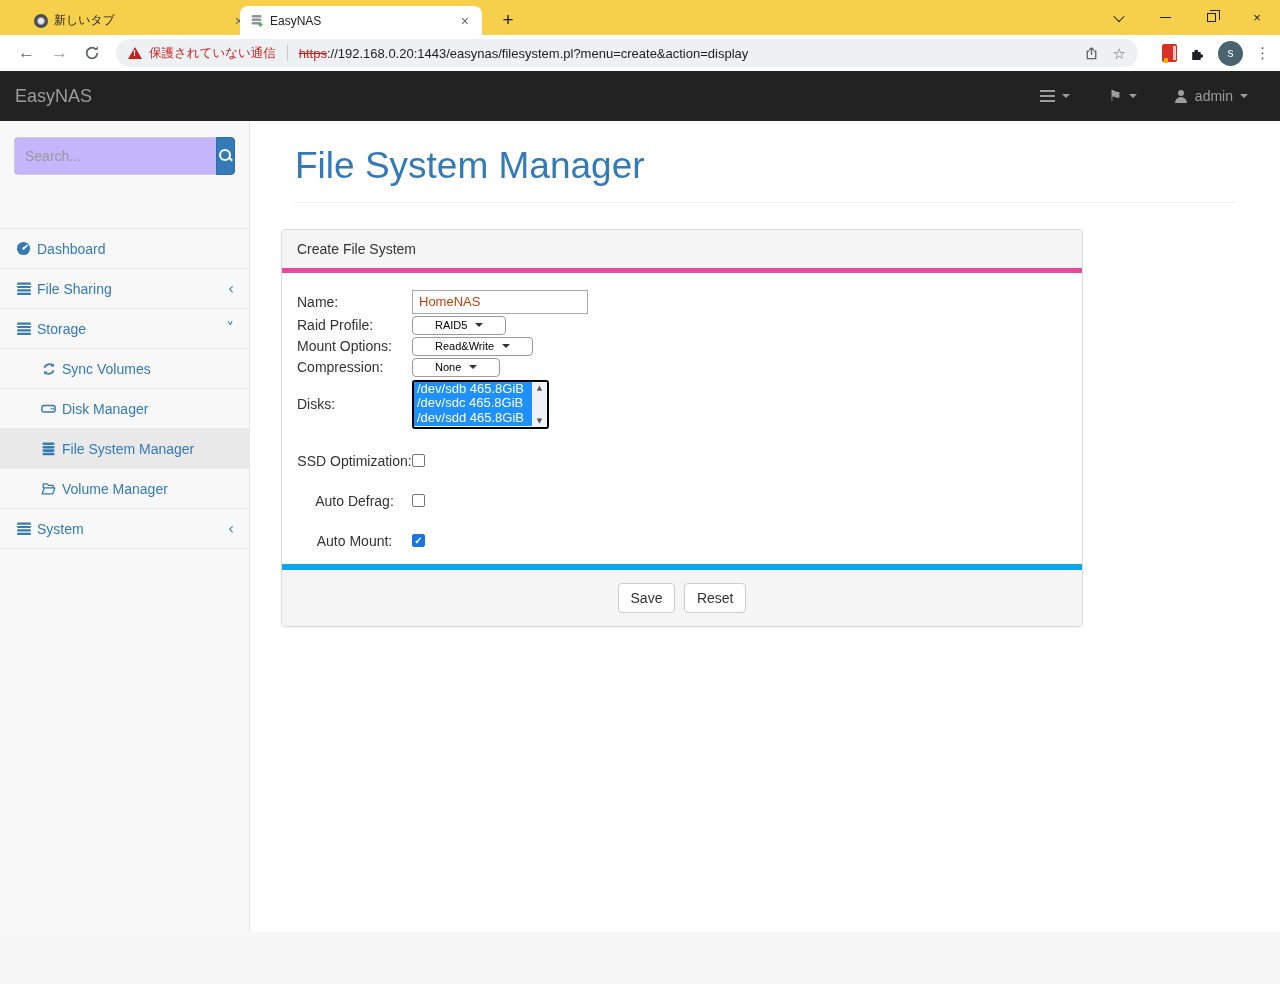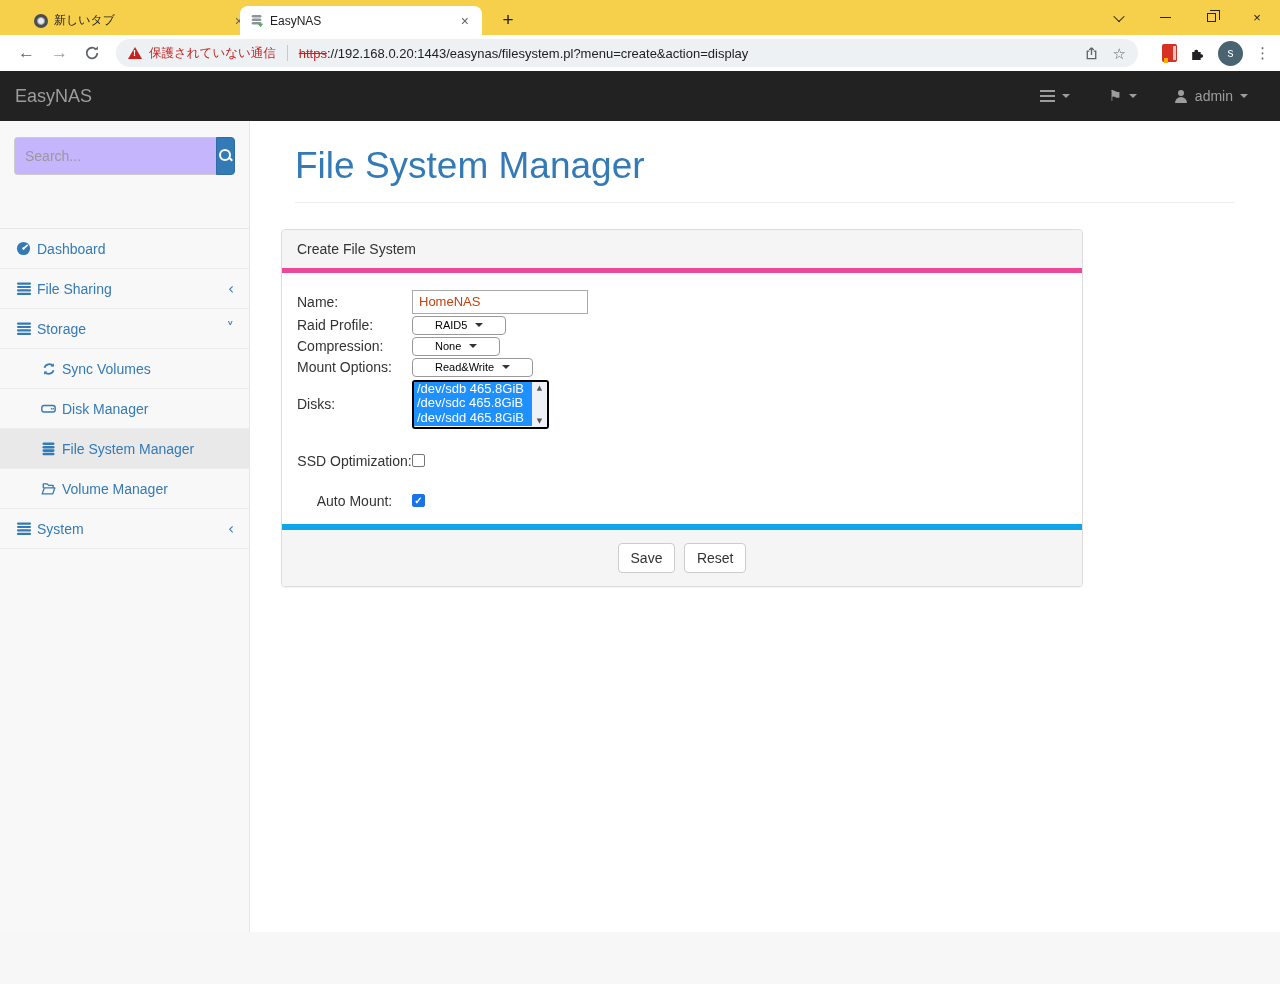--- a/index.html
+++ b/index.html
@@ -346,50 +346,54 @@
           <input class="text-input" value="HomeNAS" style="">
         </div>
         <div class="form-row">
           <span class="form-label">Raid Profile:</span>
           <span class="fake-select">
             <span>RAID5</span>
             <span class="sel-caret"></span>
           </span>
         </div>
         <div class="form-row">
+          <span class="form-label">Mount Options:</span>
+          <span class="fake-select">
+            <span>Read&amp;Write</span>
+            <span class="sel-caret"></span>
+          </span>
+        </div>
+        <div class="form-row">
           <span class="form-label">Compression:</span>
           <span class="fake-select">
             <span>None</span>
-            <span class="sel-caret"></span>
-          </span>
-        </div>
-        <div class="form-row">
-          <span class="form-label">Mount Options:</span>
-          <span class="fake-select">
-            <span>Read&amp;Write</span>
             <span class="sel-caret"></span>
           </span>
         </div>
         <div class="form-row disks-row">
           <span class="form-label">Disks:</span>
           <div class="multiselect">
             <div class="ms-option">/dev/sdb 465.8GiB</div>
             <div class="ms-option">/dev/sdc 465.8GiB</div>
             <div class="ms-option">/dev/sdd 465.8GiB</div>
             <div class="ms-scroll">
               <span>▲</span>
               <span>▼</span>
             </div>
           </div>
         </div>
         <div class="form-row chk-row">
           <span class="form-label">SSD Optimization:</span>
           <span class="checkbox"></span>
         </div>
         <div class="form-row chk-row">
+          <span class="form-label">Auto Defrag:</span>
+          <span class="checkbox"></span>
+        </div>
+        <div class="form-row chk-row">
           <span class="form-label">Auto Mount:</span>
           <span class="checkbox checked"></span>
         </div>
       </div>
       <div class="panel-footer">
         <button class="btn">Save</button>
         <button class="btn">Reset</button>
       </div>
     </div>
   </div>

